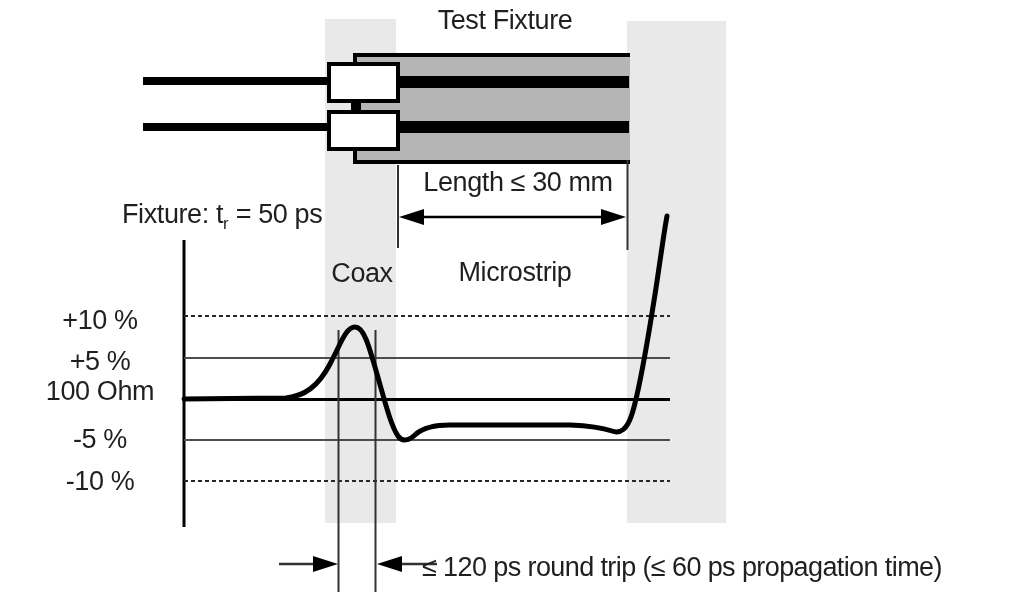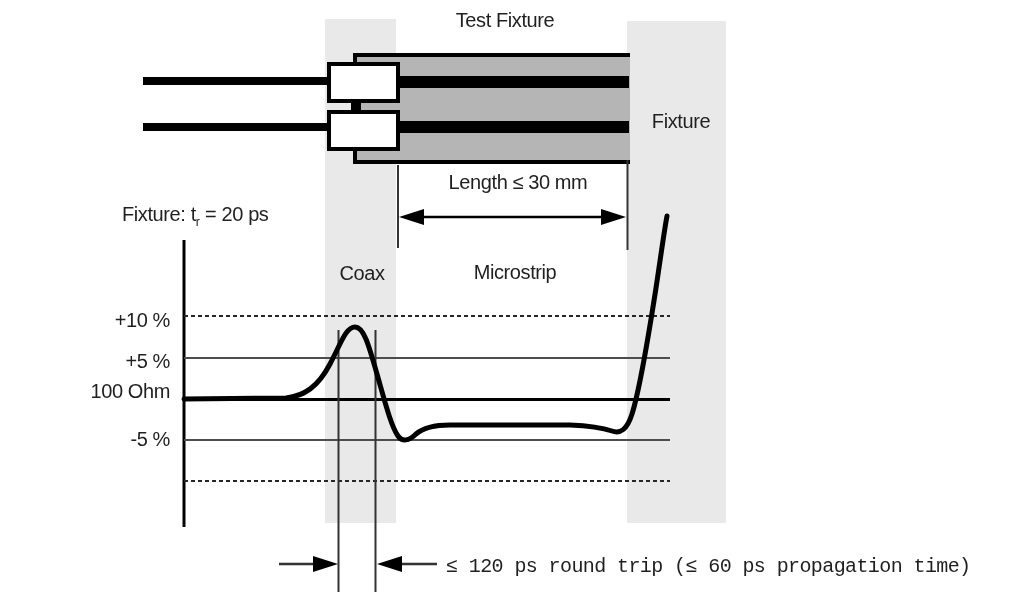--- a/index.html
+++ b/index.html
@@ -23,34 +23,34 @@
   .coax-cable { background:#000; left:143px; width:187px; height:8px; }
   .coax-top    { top:77px; }
   .coax-bottom { top:123px; }
   .connector {
     left:327px; width:73px; height:41px; background:#fff;
     border:4px solid #000; box-sizing:border-box;
   }
   .connector-top    { top:62px; }
   .connector-bottom { top:110px; }
   .connector-joint { left:351px; top:100px; width:10px; height:12px; background:#000; }
-  .label { font-size:20px; line-height:34px; white-space:nowrap; }
+  .label { font-size:27px; line-height:34px; white-space:nowrap; }
   .center { text-align:center; }
-  .right { text-align:right; }
+  .right { text-align:center; }
   .title-label      { left:380px; top:3px;   width:250px; }
   .open-end-label   { left:633px; top:104px; width:96px; }
   .length-label     { left:393px; top:165px; width:250px;text-align:center; }
   .filter-label     { left:122px; top:197px; }
   .filter-label sub { font-size:0.62em; letter-spacing:0; }
   .coax-label       { left:312px; top:256px; width:100px; }
   .microstrip-label { left:430px; top:255px; width:170px; }
   .ylabel           { left:30px; width:140px; }
   .ylabel-p10 { top:303px; } .ylabel-p5 { top:344px; } .ylabel-ohm { top:374px; }
   .ylabel-m5  { top:422px; } .ylabel-m10 { top:464px; }
-  .round-trip-label { left:446px; top:550px; font-size:20px; letter-spacing:-0.6px;font-family:Liberation Mono, monospace; }
+  .round-trip-label { left:422px; top:550px; font-size:27px; letter-spacing:-0.6px; }
   svg.overlay { left:0; top:0; }
 </style>
 </head>
 <body>
 
 <div class="stage">
 
   <div class="abs band band-left"></div>
   <div class="abs band band-right"></div>
 
@@ -98,30 +98,30 @@
 
     <path d="M 279 564 H 315" stroke="#333" stroke-width="2.5" fill="none"></path>
     <polygon points="338,564 313,556 313,572" fill="#000"></polygon>
     <path d="M 400 564 H 437" stroke="#333" stroke-width="2.5" fill="none"></path>
     <polygon points="377,564 402,556 402,572" fill="#000"></polygon>
   </svg>
 
   <div class="abs label center title-label">Test Fixture</div>
 
   <div class="abs label center open-end-label">
-    <div>Fixture</div>
   </div>
 
   <div class="abs label center length-label">Length ≤ 30 mm</div>
 
-  <div class="abs label filter-label"><span>Fixture: t</span><sub>r</sub><span> = 20 ps</span></div>
+  <div class="abs label filter-label"><span>Fixture: t</span><sub>r</sub><span> = 50 ps</span></div>
 
   <div class="abs label center coax-label">Coax</div>
   <div class="abs label center microstrip-label">Microstrip</div>
 
   <div class="abs label right ylabel ylabel-p10">+10 %</div>
   <div class="abs label right ylabel ylabel-p5">+5 %</div>
   <div class="abs label right ylabel ylabel-ohm">100 Ohm</div>
   <div class="abs label right ylabel ylabel-m5">-5 %</div>
+  <div class="abs label right ylabel ylabel-m10">-10 %</div>
 
   <div class="abs label round-trip-label">≤ 120 ps round trip (≤ 60 ps propagation time)</div>
 
 </div>
 
 </body></html>

